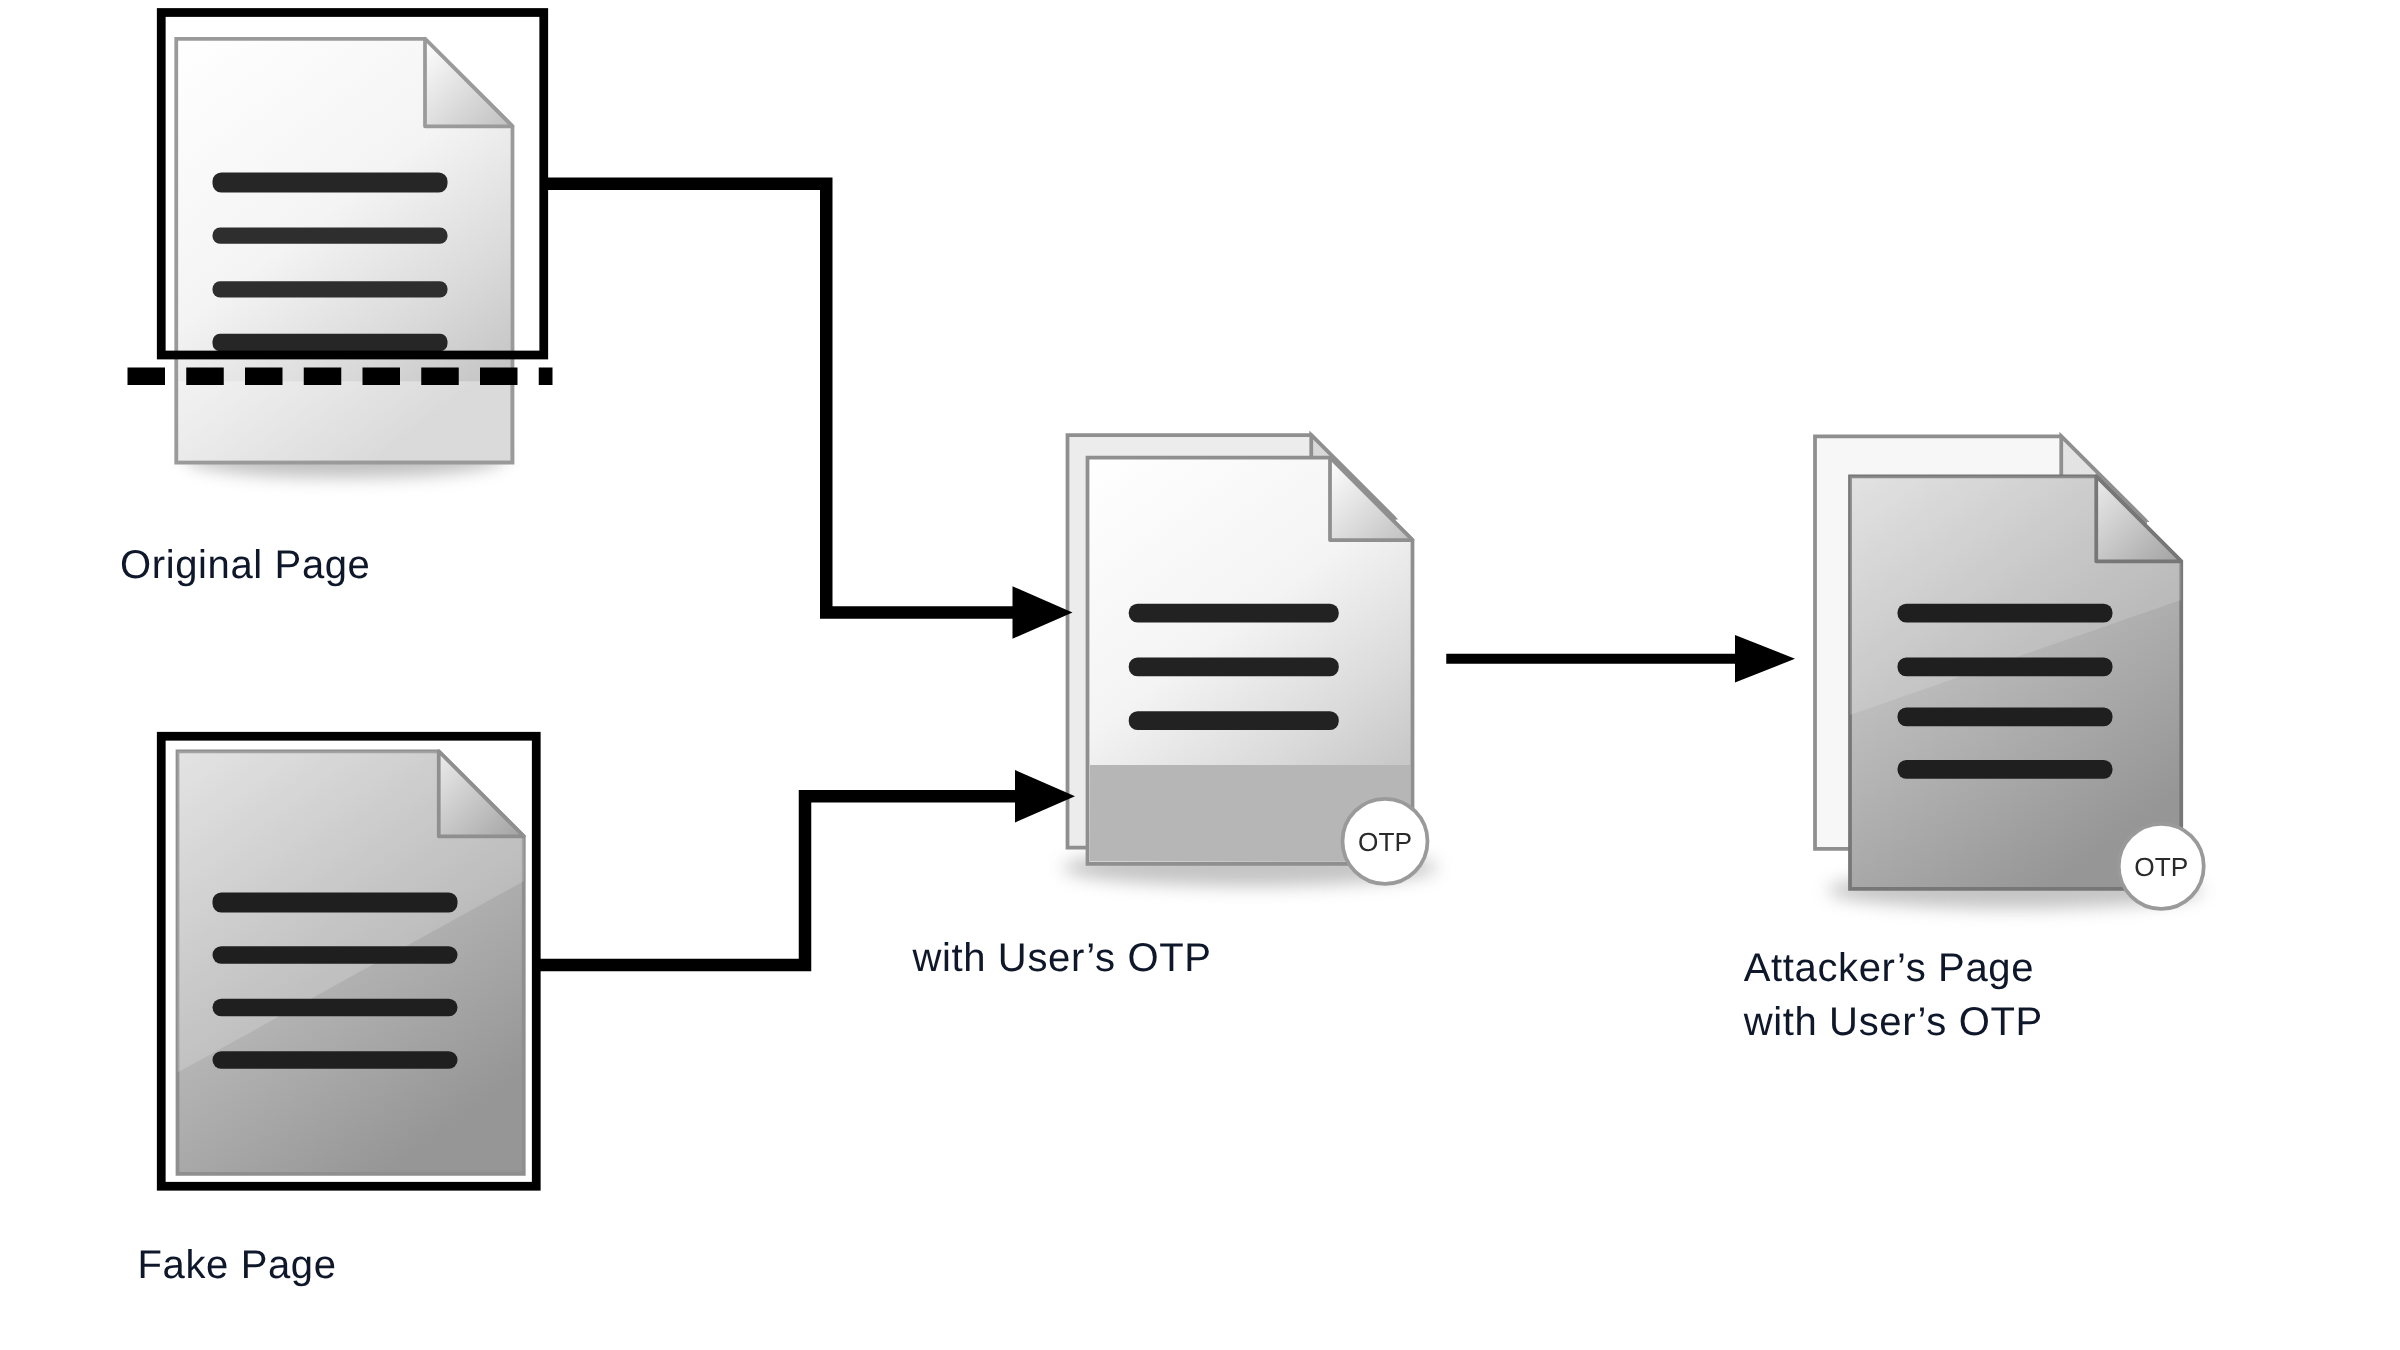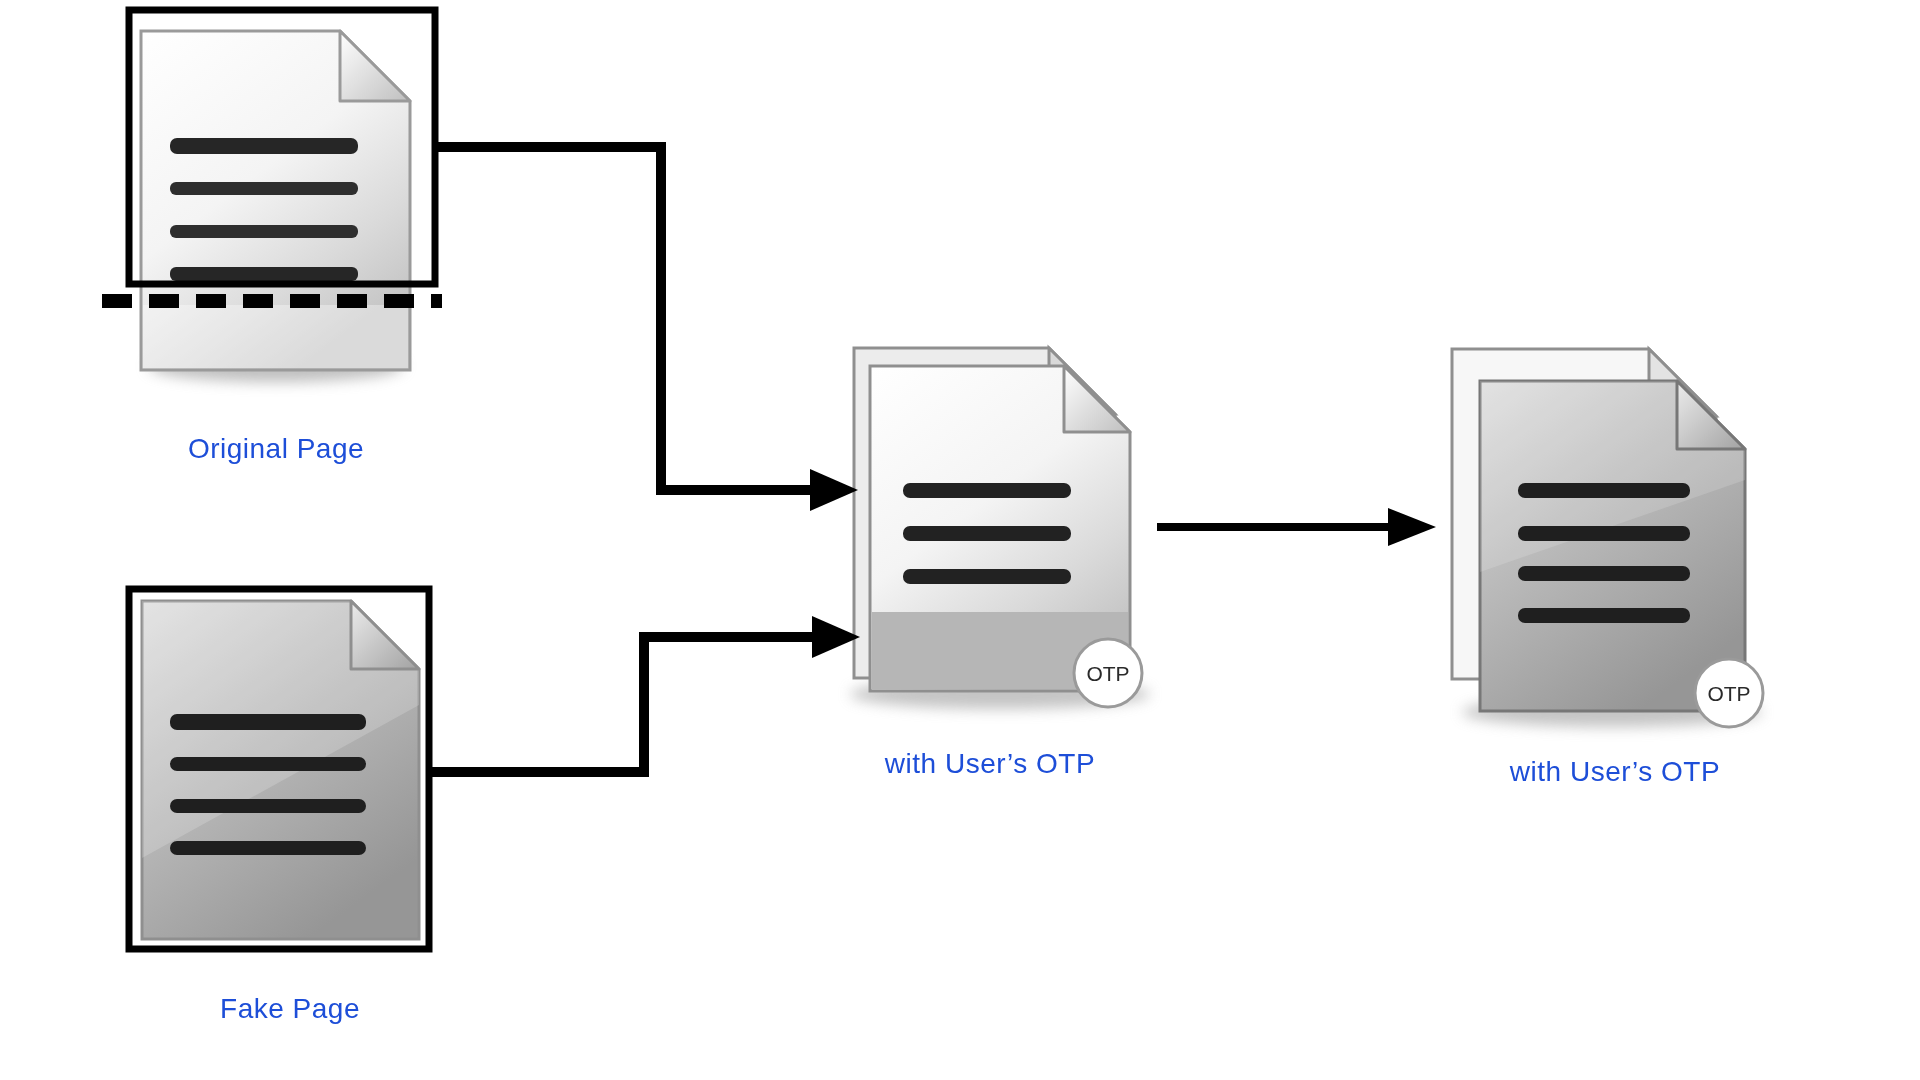--- a/index.html
+++ b/index.html
@@ -14,25 +14,24 @@
     background: #ffffff;
     overflow: hidden;
     font-family: "Liberation Sans", sans-serif;
   }
   .diagram-svg {
     position: absolute;
     inset: 0;
   }
   .label {
     position: absolute;
-    text-align: center;
-    font-size: 28px;
+    font-size: 32px;
     line-height: 1.35;
     letter-spacing: 0.5px;
-    color: #1d4ed8;
+    color: #0f172a;
     font-family: "Liberation Sans", sans-serif;
   }
   .badge-text {
     font-family: "Liberation Sans", sans-serif;
     font-weight: 500;
   }
 </style>
 </head>
 <body>
 
@@ -133,16 +132,17 @@
 
   <div class="label" style="left:96px; top:430px; width:360px;">Original Page</div>
 
   <div class="label" style="left:110px; top:990px; width:360px;">Fake Page</div>
 
   <div class="label" style="left:730px; top:745px; width:520px;">
     <div>with User’s OTP</div>
   </div>
 
   <div class="label" style="left:1395px; top:753px; width:440px;">
+    <div>Attacker’s Page</div>
     <div>with User’s OTP</div>
   </div>
 
 </div>
 
 </body></html>

